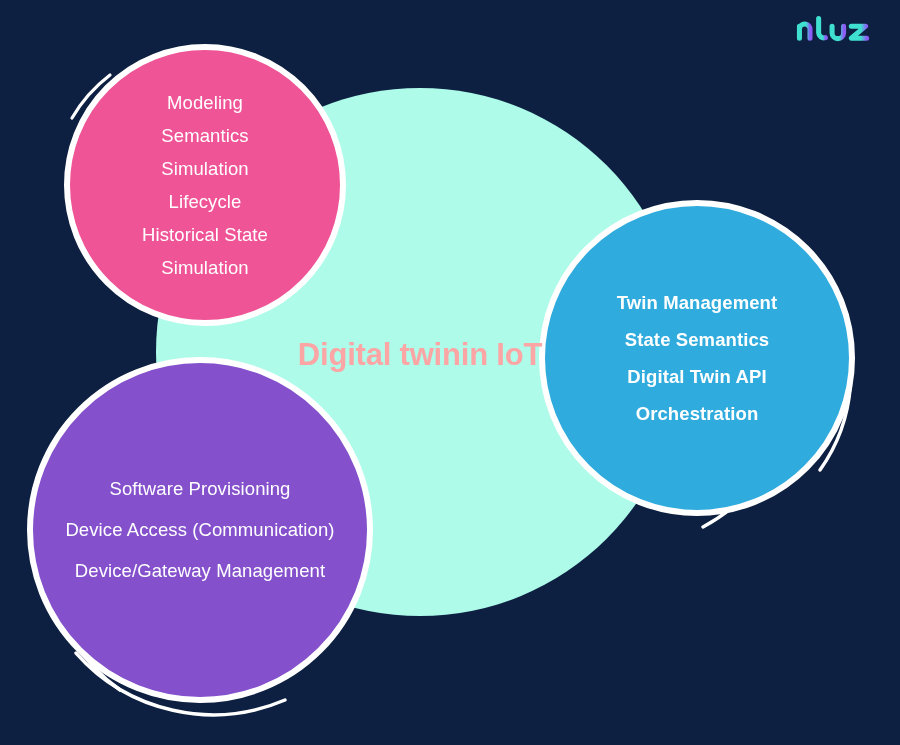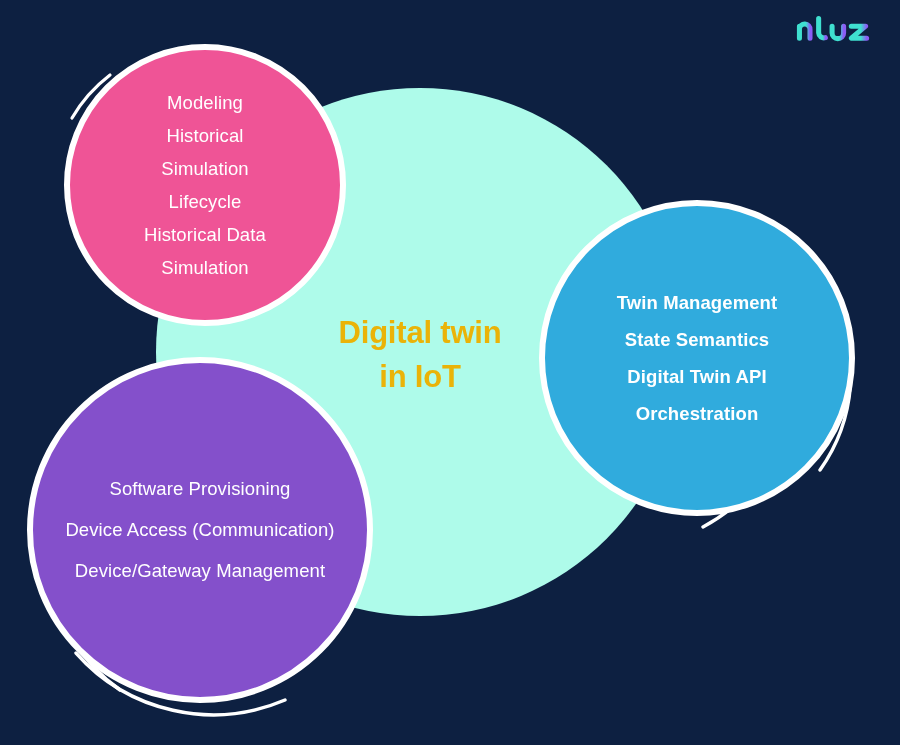--- a/index.html
+++ b/index.html
@@ -77,25 +77,25 @@
   #purple-labels .item { margin: 9.5px 0; letter-spacing: .1px; }
   
   #center-title {
     position: absolute;
     left: 280px;
     top: 300px;
     width: 280px;
     height: 110px;
     z-index: 31;
     display: flex;
-    flex-direction: column;
+    flex-direction: row;
     align-items: center;
     justify-content: center;
     text-align: center;
-    color: #eab308;
+    color: #fca5a5;
     font-size: 31px;
     font-weight: 700;
     line-height: 1.42;
     letter-spacing: -0.2px;
     pointer-events: none;
   }
 </style>
 </head>
 <body>
 
@@ -140,24 +140,24 @@
       <path d="M59,24 L79,24"></path>
 
       <path d="M96,24 L96,38 A12,12 0 0 0 120,38 L120,24"></path>
 
       <path d="M136,24 L166,24 L136,49 L168,49"></path>
     </g>
   </svg>
 
   <div id="pink-labels" class="label-group">
     <div class="item">Modeling</div>
-    <div class="item">Historical</div>
+    <div class="item">Semantics</div>
     <div class="item">Simulation</div>
     <div class="item">Lifecycle</div>
-    <div class="item">Historical Data</div>
+    <div class="item">Historical State</div>
     <div class="item">Simulation</div>
   </div>
 
   <div id="blue-labels" class="label-group">
     <div class="item">Twin Management</div>
     <div class="item">State Semantics</div>
     <div class="item">Digital Twin API</div>
     <div class="item">Orchestration</div>
   </div>
 

